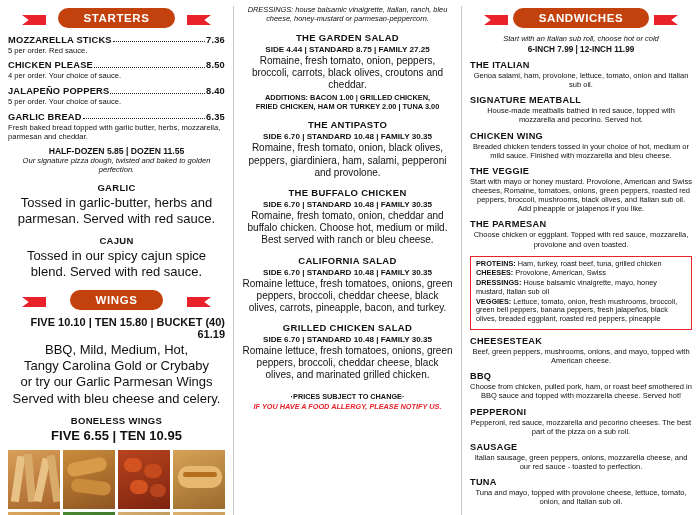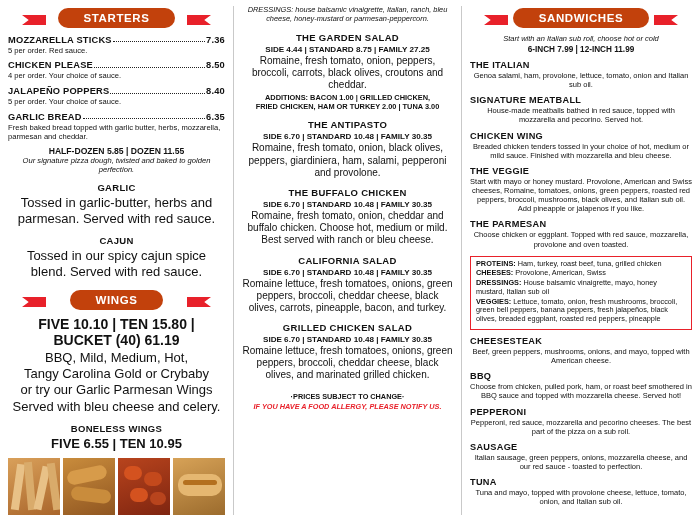--- a/index.html
+++ b/index.html
@@ -65,21 +65,21 @@
   }
   .sec-sub{
     text-align:center;font-size:13px;line-height:1.22;margin-bottom:2px;
   }
   .center-small{text-align:center;font-size:13px;line-height:1.25;}
   .center-small.bold{font-weight:bold;}
 
   .knots-line{text-align:center;font-weight:bold;font-size:8.6px;margin-top:2px;}
   .knots-ital{text-align:center;font-style:italic;font-size:7.6px;line-height:1.2;margin-bottom:3px;}
 
-  .wings-line{text-align:center;font-weight:bold;font-size:14px;margin:0 0 2px 0;}
+  .wings-line{text-align:right;font-weight:bold;font-size:11px;margin:0 0 2px 0;}
 
   
   .photos{
     margin-top:6px;
     display:grid;
     grid-template-columns:repeat(4,1fr);
     grid-auto-rows:59px;
     gap:3px;
   }
   .ph{position:relative;overflow:hidden;background:#ddd;}

